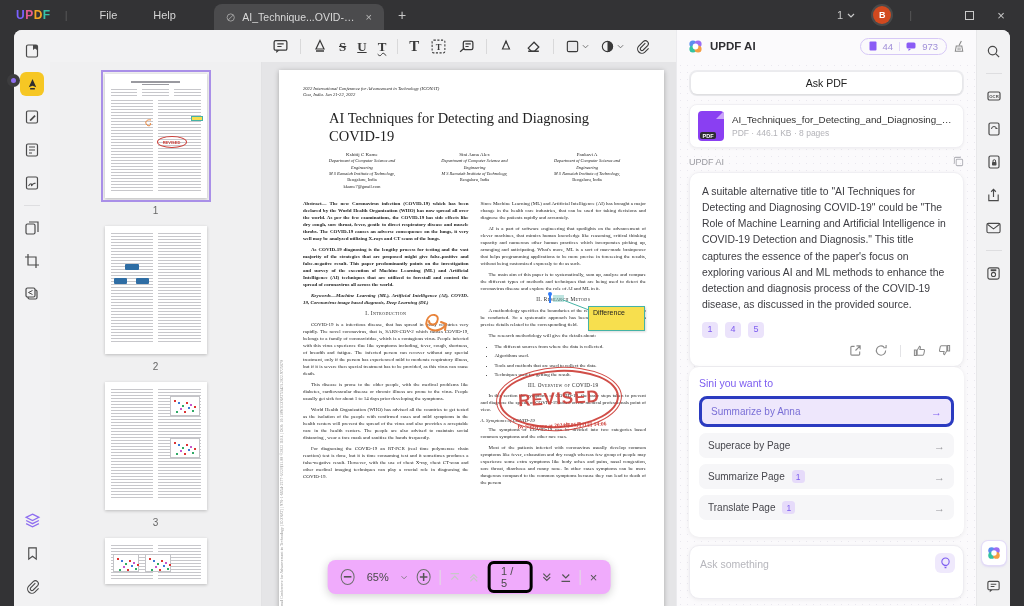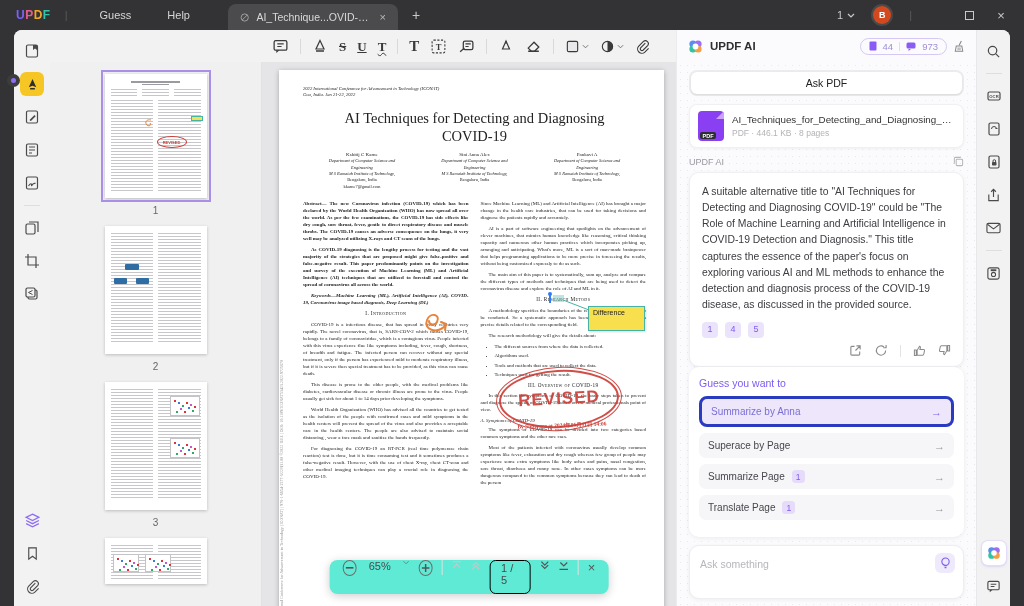--- a/index.html
+++ b/index.html
@@ -60,21 +60,21 @@
   .mini-title{height:1.5px;background:#9a9aa0;margin:1px 14px}
   .mini-oval{position:absolute;border:1px solid #cc3b35;border-radius:50%;color:#cc3b35;font-weight:bold;display:flex;align-items:center;justify-content:center}
   .fc-box{background:#2e6da4;border-radius:1px;position:absolute}
   .scat{position:absolute;border:1px solid #c4c4c8;background:#fff}
   .scat::after{content:"";position:absolute;left:3px;top:3px;width:2px;height:2px;background:#d33;box-shadow:4px 2px 0 #3a7bd5,8px 5px 0 #2faa66,12px 2px 0 #d33,6px 8px 0 #c957c9,14px 7px 0 #3a7bd5,2px 11px 0 #2faa66,10px 11px 0 #d33,16px 4px 0 #c957c9,18px 10px 0 #2faa66,20px 6px 0 #d33}
 
   
   .viewer{flex:1;background:#e5e5e7;position:relative;overflow:hidden}
   .page{position:absolute;left:17px;top:8px;width:385px;height:640px;background:#fff;box-shadow:0 1px 5px rgba(0,0,0,.28);padding:16px 18px 0 24px;font-family:"Liberation Serif",serif;color:#222}
   .conf{font-size:4.6px;font-style:italic;line-height:1.4}
-  .p-title{font-size:14.5px;text-align:center;margin:10px 26px 4px;line-height:1.25}
+  .p-title{font-size:14.5px;text-align:left;margin:10px 26px 4px;line-height:1.25}
   .authors{display:flex;justify-content:space-between;margin:6px 6px 10px;text-align:center}
   .auth{width:32%;font-size:4.4px;line-height:1.45}
   .auth .nm{font-size:5px}
   .auth .it{font-style:italic}
   .cols{display:flex;gap:12px}
   .col{width:166px;font-size:5px;line-height:1.4;text-align:justify}
   .col p{margin-bottom:4px;text-indent:8px}
   .col p.nb{text-indent:0}
   .bold{font-weight:bold}
   .bital{font-weight:bold;font-style:italic}
@@ -89,24 +89,24 @@
   .stamp .big{font-size:17px;font-weight:bold;letter-spacing:1px;font-family:"Liberation Sans",sans-serif}
   .stamp-sub{position:absolute;left:208px;top:352px;width:150px;text-align:center;font-size:5.5px;font-weight:bold;color:#cc3b35;transform:rotate(-2deg)}
   .note{position:absolute;left:309px;top:236px;width:57px;height:25px;background:#f7df4e;border:1px solid #45b3a5;font-size:7px;font-family:"Liberation Sans",sans-serif;padding:2px 4px;box-shadow:1px 1px 2px rgba(0,0,0,.15)}
   .note-link{position:absolute;left:282px;top:226px}
   .cursor-caret{position:absolute;left:270px;top:224px;width:1.5px;height:9px;background:#2f7bf6}
   .cursor-caret::after{content:"";position:absolute;left:-1.5px;top:-2px;width:4px;height:4px;border-radius:50%;background:#2f7bf6}
   .hl-ml{position:absolute;left:274px;top:225px;width:11px;height:7px;background:rgba(69,179,165,.35)}
   .curl{position:absolute;left:138px;top:232px}
 
   
-  .vtoolbar{position:absolute;left:50%;transform:translateX(-50%);bottom:12px;height:34px;background:#5eead4;border-radius:8px;box-shadow:0 2px 10px rgba(0,0,0,.2);display:flex;gap:9px;padding:0 13px;font-size:11px;color:#4a4a4a}
+  .vtoolbar{position:absolute;left:50%;transform:translateX(-50%);bottom:12px;height:34px;background:#f0abfc;border-radius:8px;box-shadow:0 2px 10px rgba(0,0,0,.2);display:flex;align-items:center;gap:9px;padding:0 13px;font-size:11px;color:#4a4a4a}
   .vt-sep{width:1px;height:15px;background:#e0e0e0}
   .zoom-val{min-width:28px;text-align:center}
-  .pagebox{border:1px solid #000000;border-radius:6px;padding:1px 10px;font-size:11px}
+  .pagebox{border:3px solid #000000;border-radius:6px;padding:1px 10px;font-size:11px}
   .circ{width:16px;height:16px;border:1.2px solid #6d6d6d;border-radius:50%;display:flex;align-items:center;justify-content:center}
 
   
   .ai-col{width:300px;flex:none;display:flex;flex-direction:column;background:#fbfafc;border-left:1px solid #ebebee}
   .ai-header{height:32px;flex:none;display:flex;align-items:center;padding:0 10px;gap:6px}
   .ai-title{font-size:11.5px;font-weight:bold;color:#2f2f33}
   .credits{margin-left:auto;display:flex;align-items:center;gap:6px;border:1px solid #d6c8f6;border-radius:10px;padding:2px 8px;font-size:9.5px;color:#a08fd8}
   .cred-sep{width:1px;height:9px;background:#e2d8f8}
   .ai-body{flex:1;display:flex;flex-direction:column;padding:8px 12px 12px;min-height:0;background-image:radial-gradient(#eae8ef .8px,transparent .8px);background-size:7px 7px}
   .tabs{display:flex;background:#ececef;border-radius:8px;padding:2px;height:26px;flex:none;margin-bottom:8px}
@@ -137,21 +137,21 @@
   .ask-input{border:none;outline:none;font-size:10.5px;color:#333;width:200px;font-family:"Liberation Sans",sans-serif;background:transparent}
   .ask-input::placeholder{color:#b6b6bc}
   .bulb{position:absolute;right:8px;top:7px;width:20px;height:20px;border-radius:6px;background:#efe9fc;display:flex;align-items:center;justify-content:center}
 </style>
 </head>
 <body>
 
 <div class="titlebar">
   <span class="logo"><b>U</b><b>P</b><b>D</b><b>F</b></span>
   <span class="tb-sep">|</span>
-  <span class="menu-item">Guess</span>
+  <span class="menu-item">File</span>
   <span class="menu-item">Help</span>
   <div class="tab">
     <svg width="11" height="11" viewBox="0 0 12 12">
         <circle cx="6" cy="6" r="4.6" fill="none" stroke="#a9a9a9" stroke-width="1.1"></circle>
         <line x1="2.8" y1="9.2" x2="9.2" y2="2.8" stroke="#a9a9a9" stroke-width="1.1"></line>
       </svg>
     <span style="overflow:hidden;white-space:nowrap;text-overflow:ellipsis">AI_Technique...OVID-19 (1)*</span>
     <span class="x">×</span>
   </div>
   <span class="plus">+</span>
@@ -562,21 +562,21 @@
           <svg width="13" height="13" viewBox="0 0 14 14">
               <path d="M1.5 6.5h2v6h-2zM4.5 12V6.8L7 2.5c.9.2 1.2.9.9 1.8L7.4 6h4c.7 0 1.1.6 1 1.2l-.8 3.6c-.1.6-.6 1.2-1.3 1.2z" fill="none" stroke="#8a8a8a" stroke-width="1.1"></path>
             </svg>
           <svg width="13" height="13" viewBox="0 0 14 14" style="transform:rotate(180deg)">
               <path d="M1.5 6.5h2v6h-2zM4.5 12V6.8L7 2.5c.9.2 1.2.9.9 1.8L7.4 6h4c.7 0 1.1.6 1 1.2l-.8 3.6c-.1.6-.6 1.2-1.3 1.2z" fill="none" stroke="#8a8a8a" stroke-width="1.1"></path>
             </svg>
         </div>
       </div>
 
       <div class="guess-card">
-        <div class="guess-h">Guess you want to</div>
+        <div class="guess-h">Sini you want to</div>
         <div class="g-row hot">
           <span>Summarize by Anna</span>
           <span class="arr">→</span>
         </div>
         <div class="g-row">
           <span>Superace by Page</span>
           <span class="arr">→</span>
         </div>
         <div class="g-row">
           <span>Summarize Page</span>

